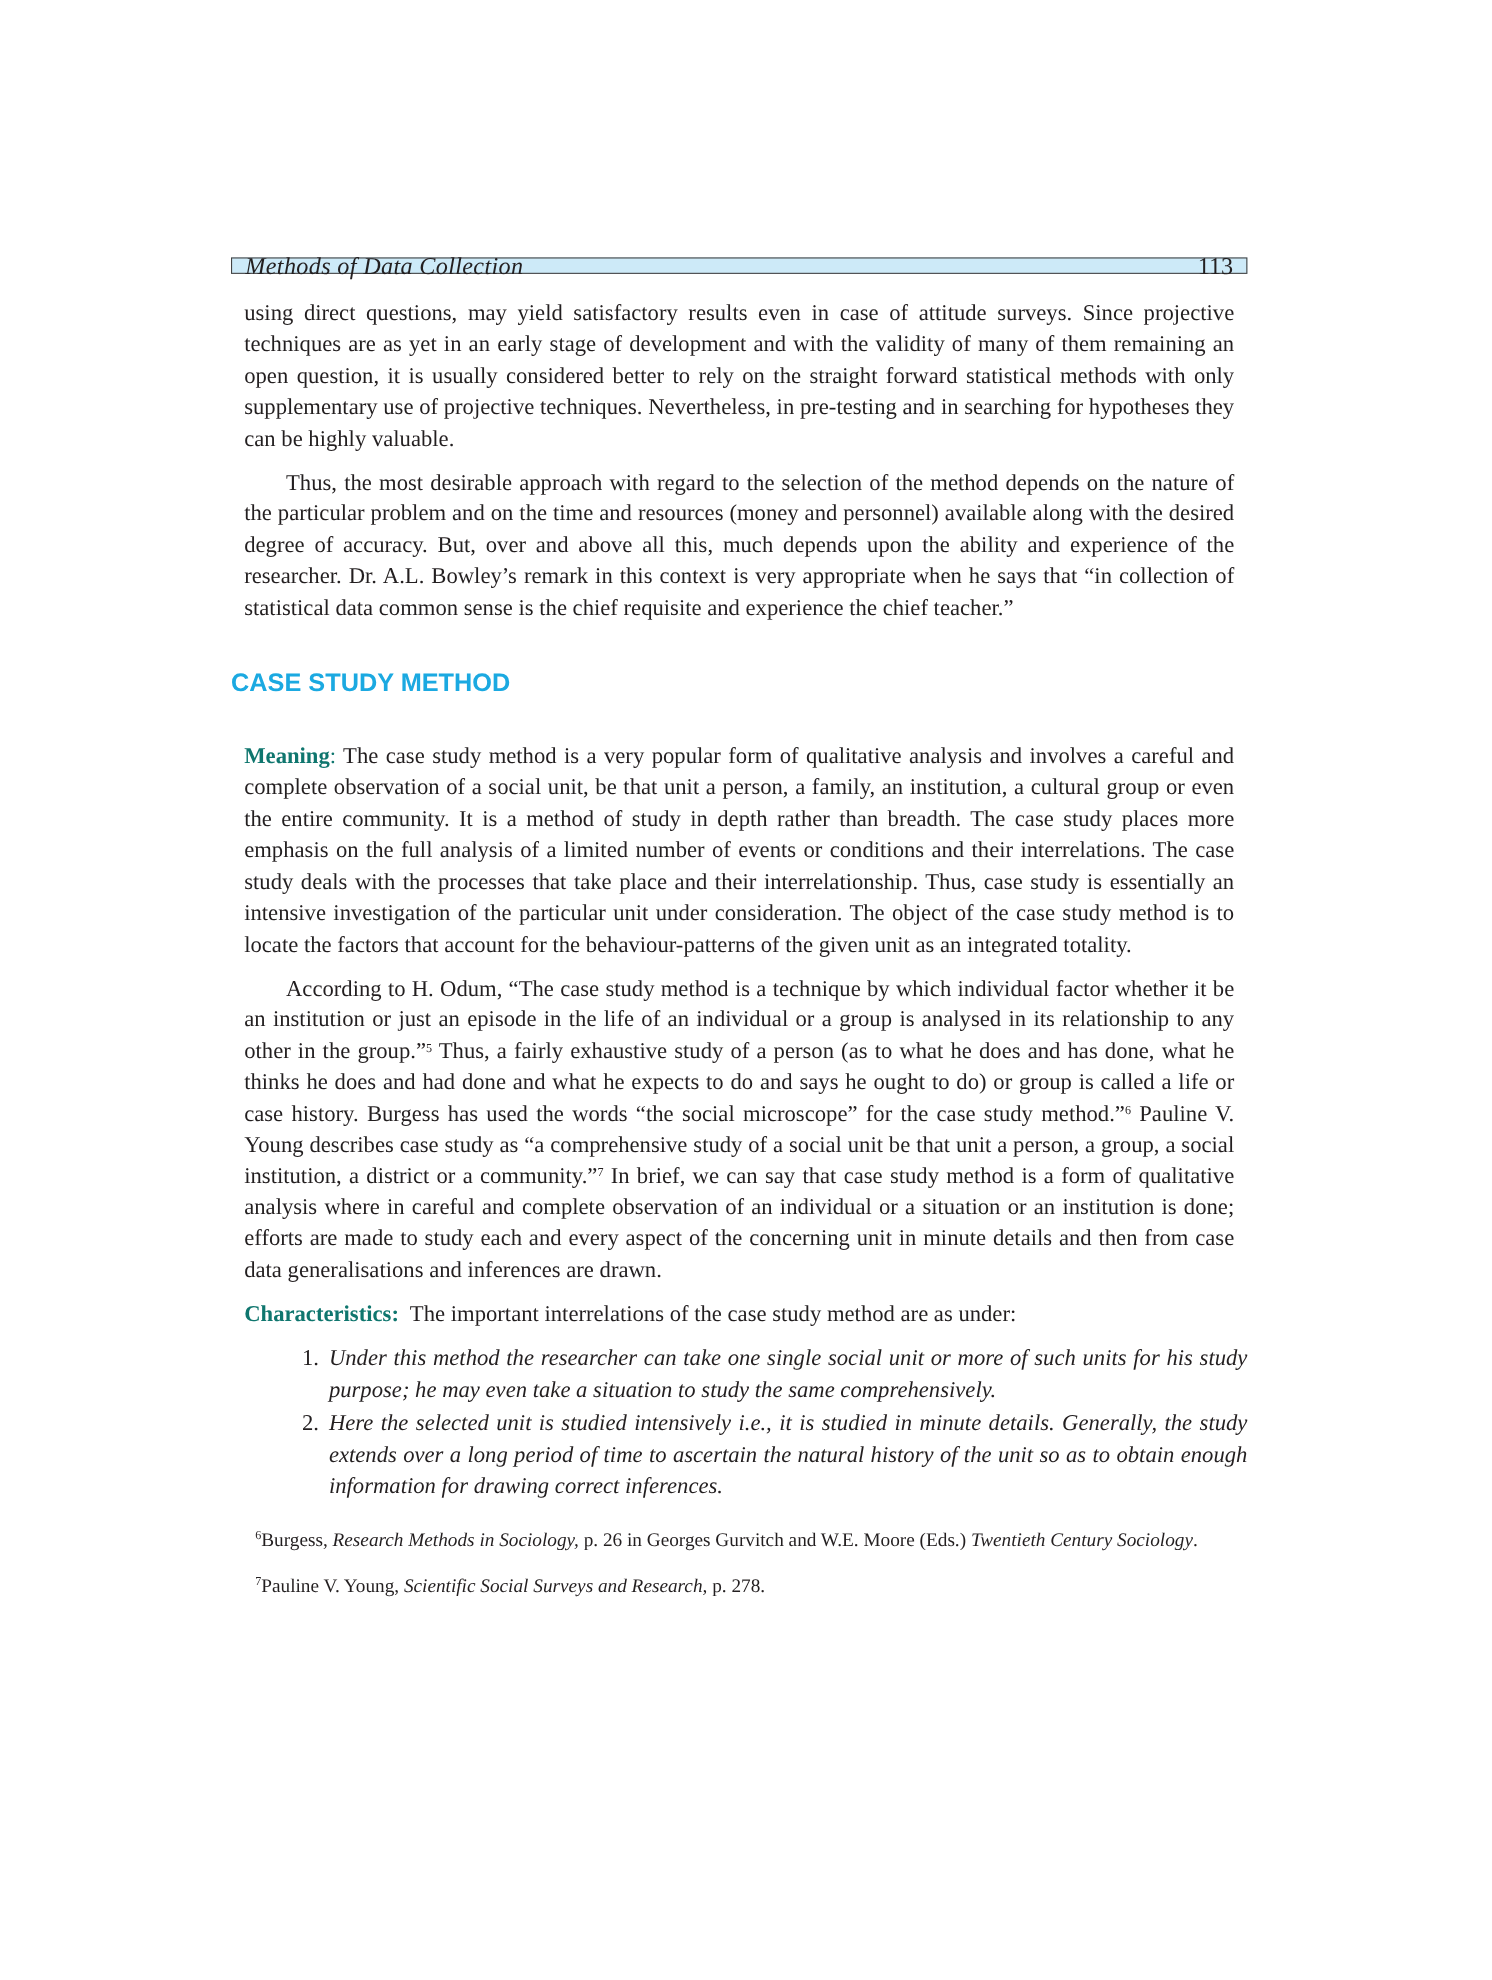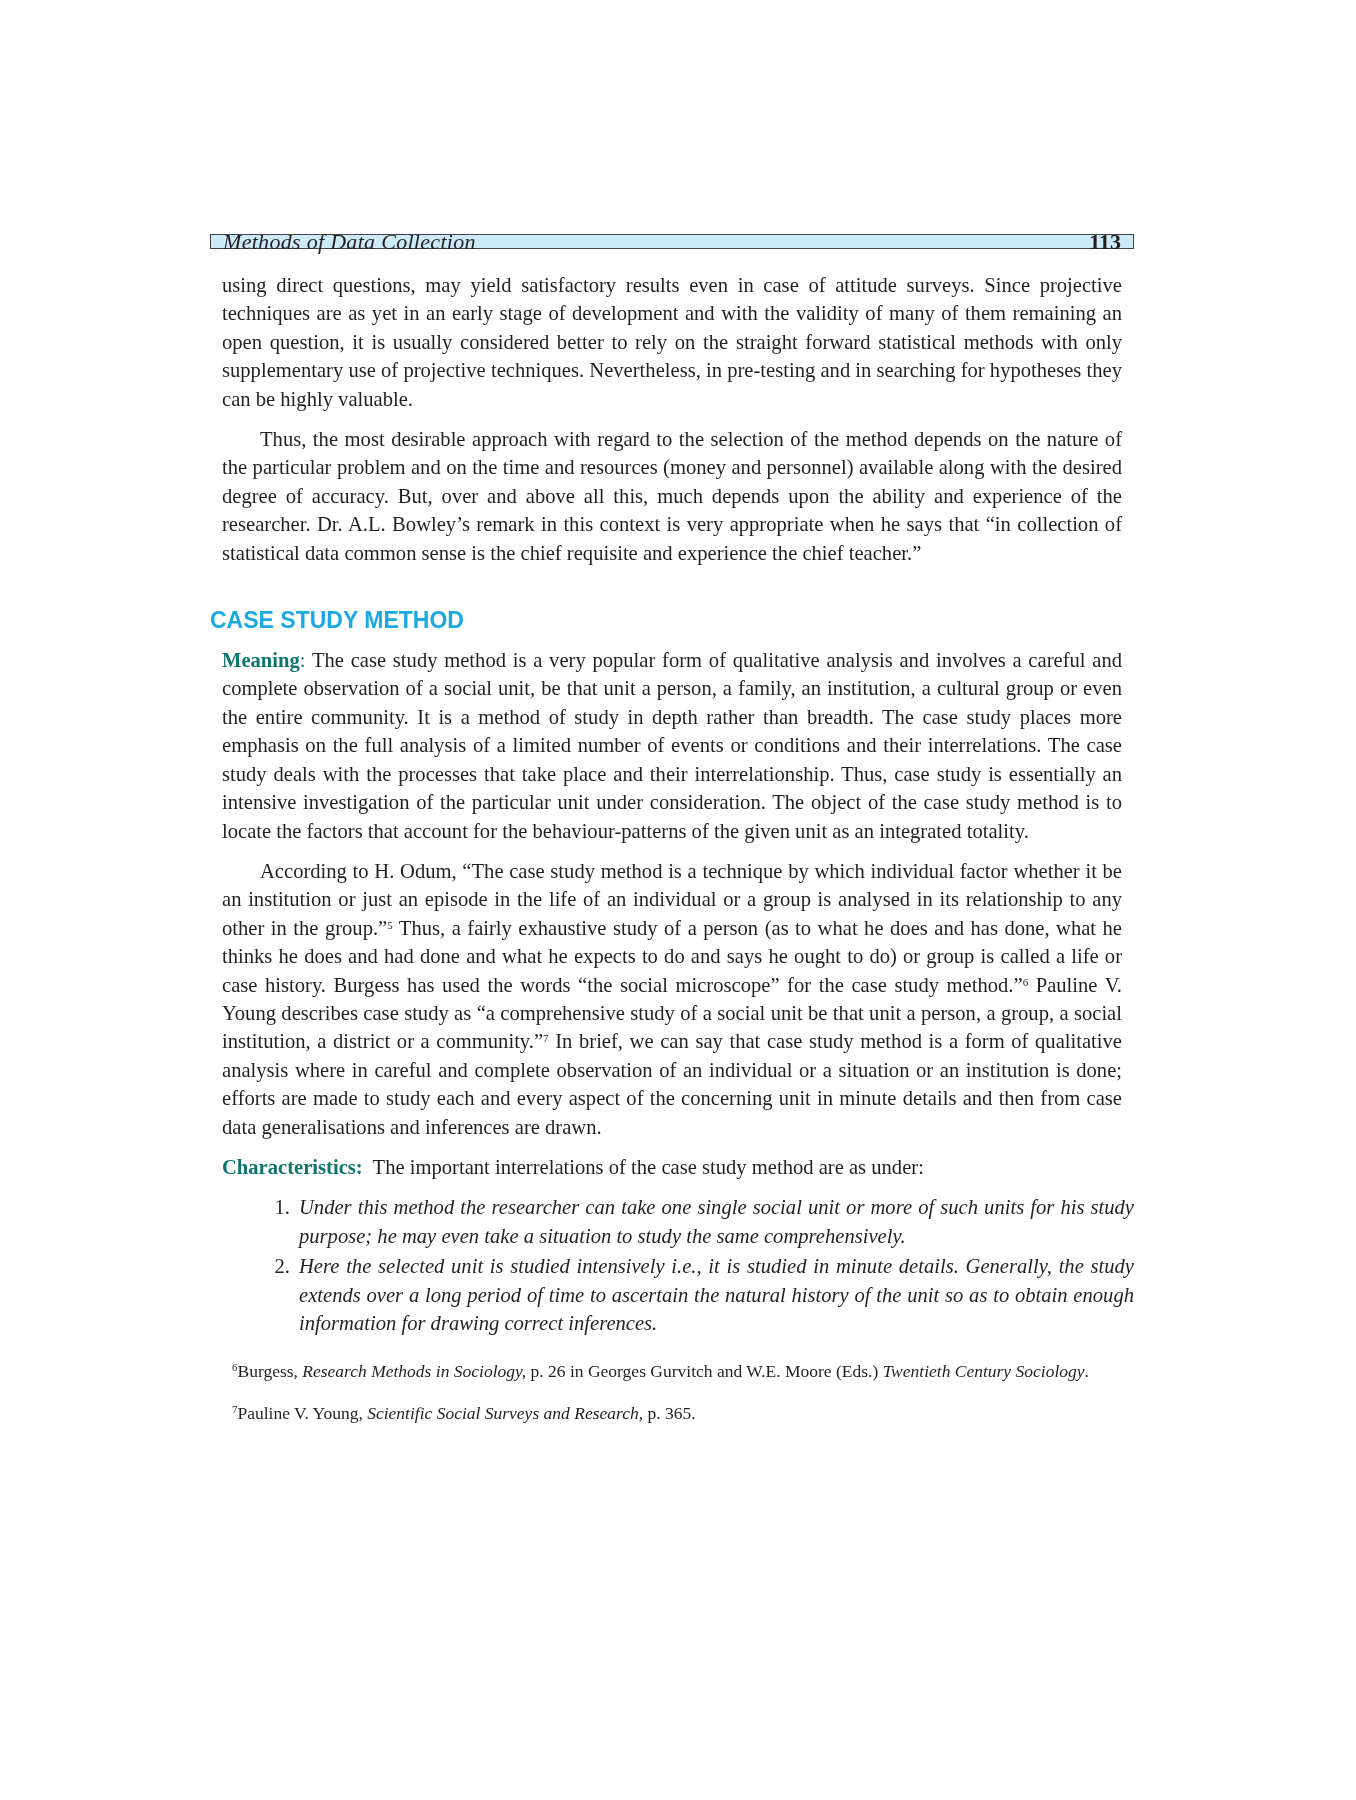--- a/index.html
+++ b/index.html
@@ -32,38 +32,38 @@
       justify-content: space-between;
       padding: 0 12px 0 12px;
       margin-bottom: 22px;
     }
     .running-title {
       font-style: italic;
       font-size: 22px;
       letter-spacing: 0.3px;
     }
     .page-number {
-      font-weight: bold;
+      font-weight: normal;
       font-size: 22px;
     }
     .body-text {
       font-size: 20.6px;
       line-height: 28.4px;
       text-align: justify;
       margin: 12px;
     }
     .indent {
       text-indent: 38px;
     }
     .section-heading {
       font-family: "Liberation Sans", "DejaVu Sans", sans-serif;
       font-weight: bold;
       color: #1ba9e1;
       font-size: 23px;
-      margin: 40px 0 12px 0;
+      margin: 40px 0 40px 0;
       letter-spacing: 0px;
     }
     .lead-label {
       color: #0f766e;
       font-weight: bold;
     }
     .para-gap {
       margin-top: 6px;
     }
     .list {
@@ -136,16 +136,16 @@
       <span class="list-text">Under this method the researcher can take one single social unit or more of such units for his study purpose; he may even take a situation to study the same comprehensively.</span>
     </li>
     <li class="list-item">
       <span class="list-num">2.</span>
       <span class="list-text">Here the selected unit is studied intensively i.e., it is studied in minute details. Generally, the study extends over a long period of time to ascertain the natural history of the unit so as to obtain enough information for drawing correct inferences.</span>
     </li>
   </ul>
 
   <div class="footnotes">
     <p class="footnote"><sup>6</sup><span>Burgess, </span><em>Research Methods in Sociology,</em><span> p. 26 in Georges Gurvitch and W.E. Moore (Eds.) </span><em>Twentieth Century Sociology</em><span>.</span></p>
-    <p class="footnote"><sup>7</sup><span>Pauline V. Young, </span><em>Scientific Social Surveys and Research,</em><span> p. 365.</span></p>
+    <p class="footnote"><sup>7</sup><span>Pauline V. Young, </span><em>Scientific Social Surveys and Research,</em><span> p. 278.</span></p>
   </div>
 
 </div>
 
 </body></html>

